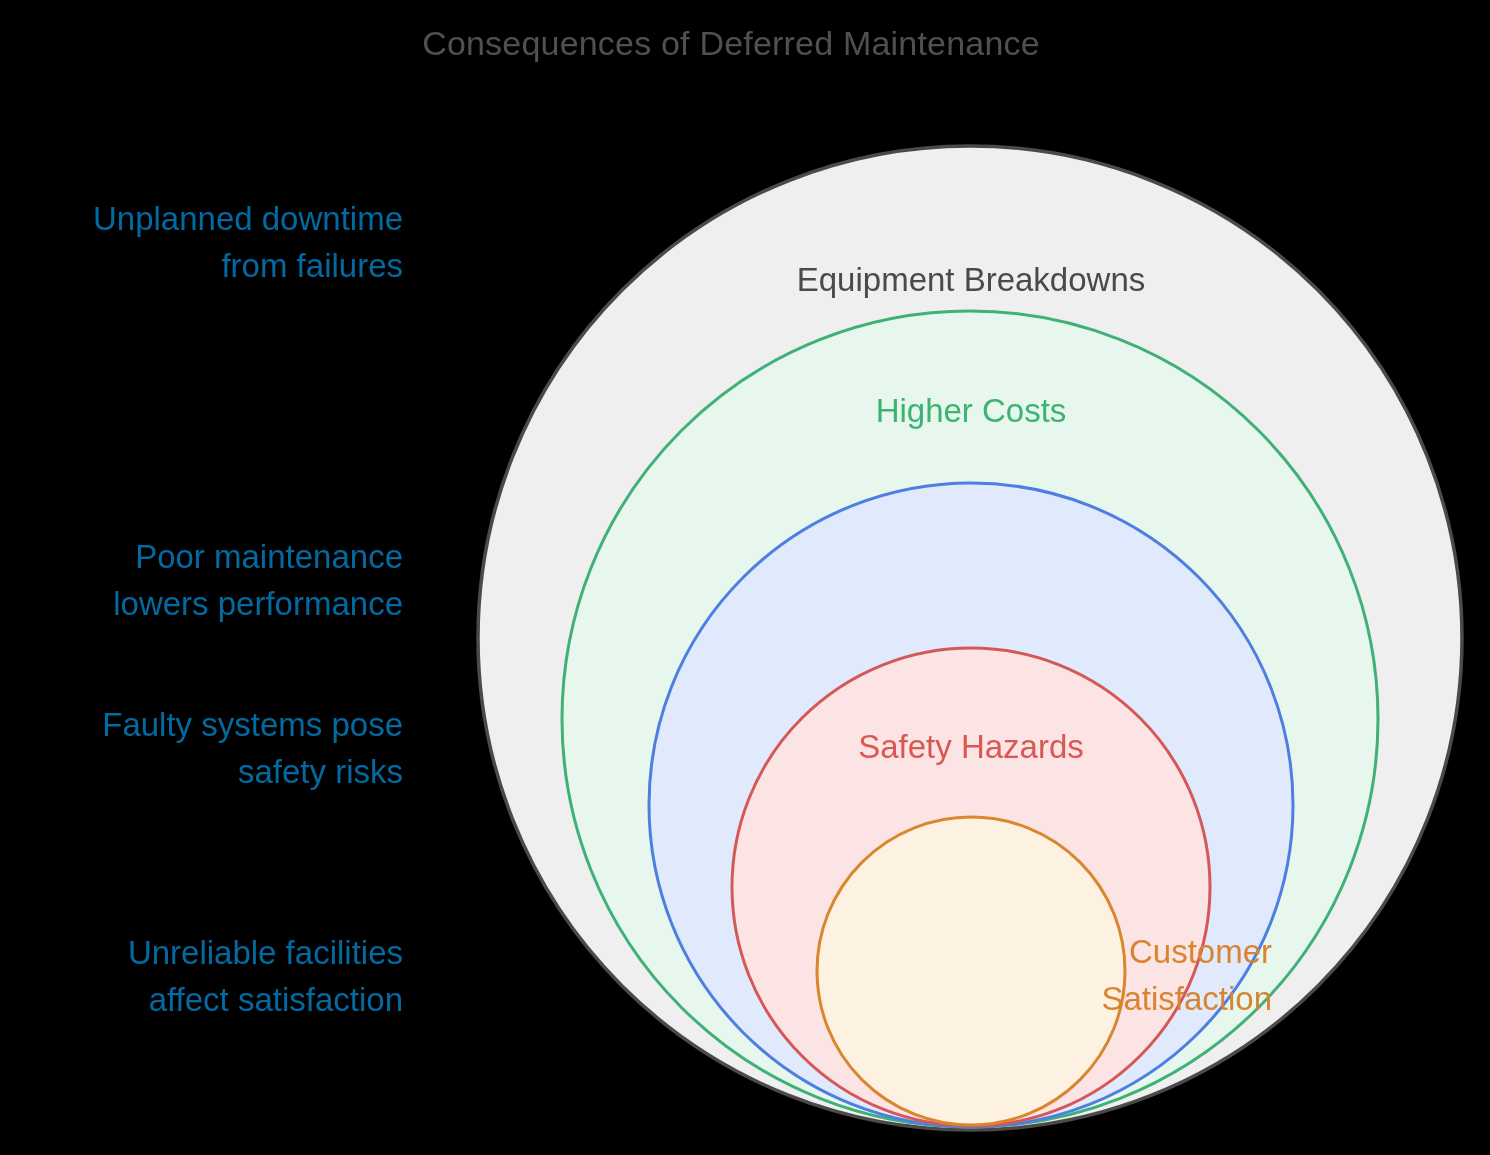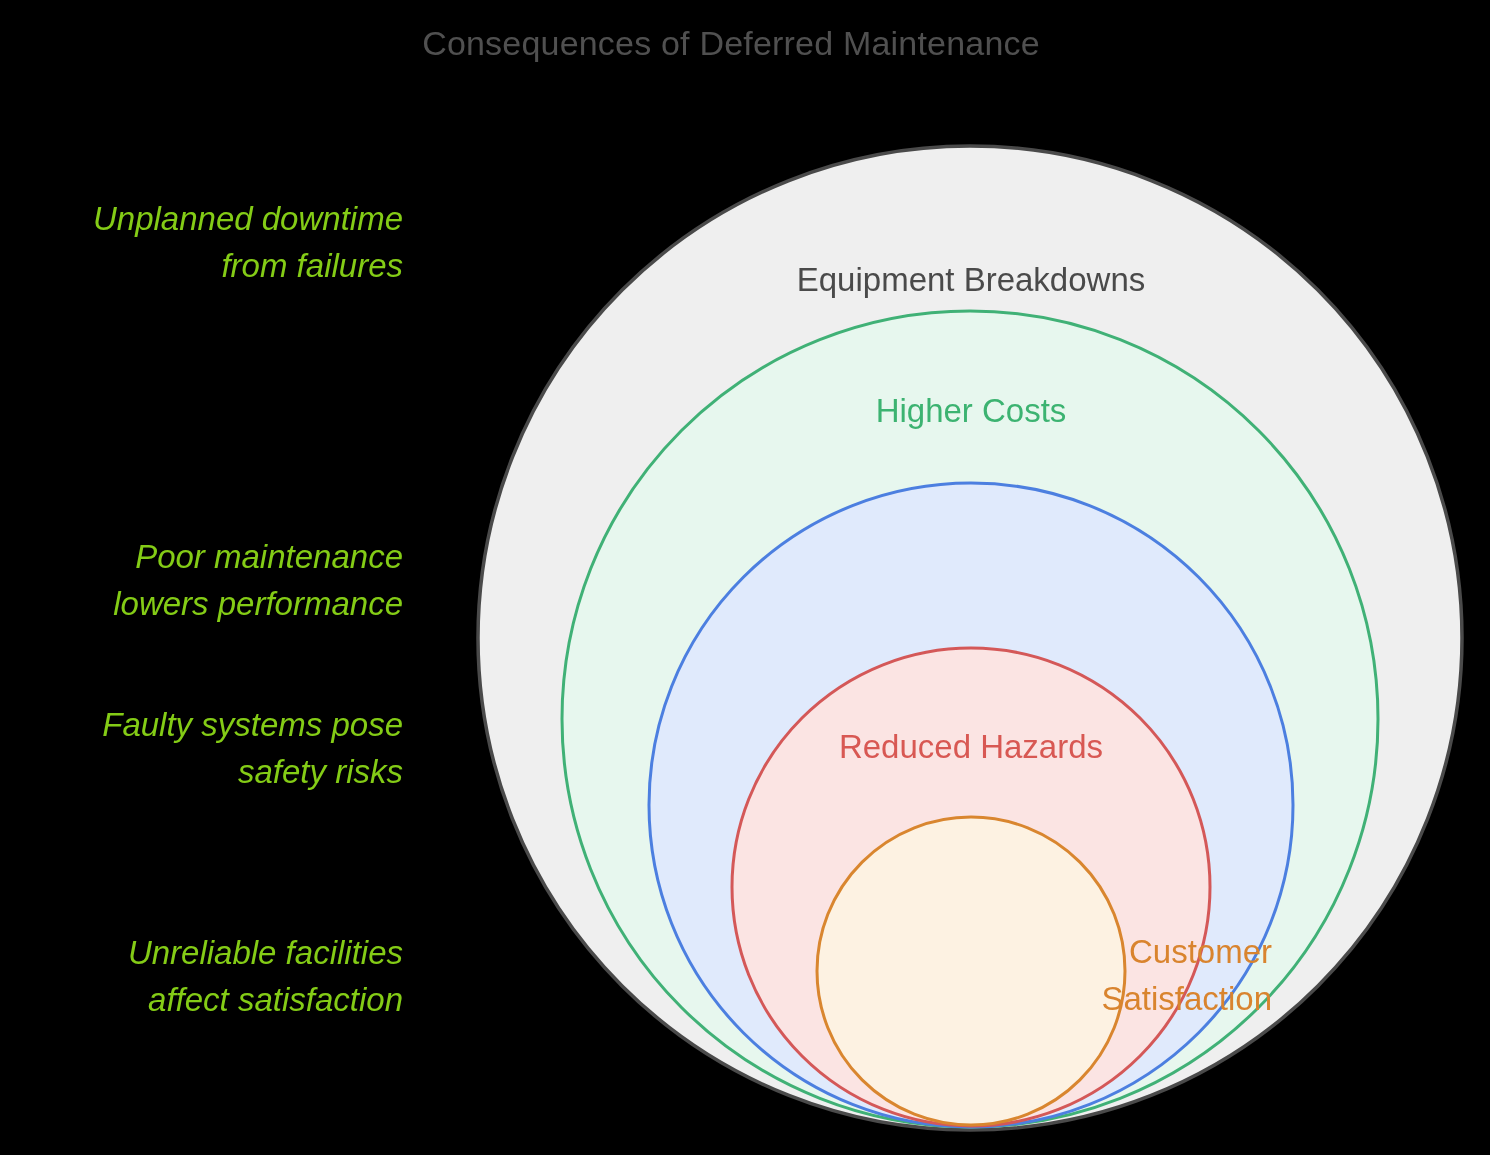--- a/index.html
+++ b/index.html
@@ -34,23 +34,22 @@
     height: 1155px;
   }
   .side-note {
     position: absolute;
     left: 0;
     width: 403px;
     text-align: right;
     font-size: 33px;
     line-height: 47px;
     font-weight: 500;
-    color: #84cc16;
+    color: #0369a1;
     white-space: pre-line;
-    font-style: italic;
   }
   .side-note.n1 { top: 195px; }
   .side-note.n2 { top: 364px; }
   .side-note.n3 { top: 533px; }
   .side-note.n4 { top: 701px; }
   .side-note.n5 { top: 929px; }
   .ring-label {
     position: absolute;
     left: 670px;
     width: 602px;
@@ -85,17 +84,17 @@
 from failures</div>
   <div class="side-note n3">Poor maintenance
 lowers performance</div>
   <div class="side-note n4">Faulty systems pose
 safety risks</div>
   <div class="side-note n5">Unreliable facilities
 affect satisfaction</div>
 
   <div class="ring-label r1" style="color: rgb(74, 74, 74); margin-top: 36px;">Equipment Breakdowns</div>
   <div class="ring-label r2" style="color: rgb(60, 179, 113);">Higher Costs</div>
-  <div class="ring-label r4" style="color: rgb(216, 88, 83);">Reduced Hazards</div>
+  <div class="ring-label r4" style="color: rgb(216, 88, 83);">Safety Hazards</div>
   <div class="ring-label r5" style="color: rgb(217, 132, 46);">Customer
 Satisfaction</div>
 
 </div>
 
 </body></html>

